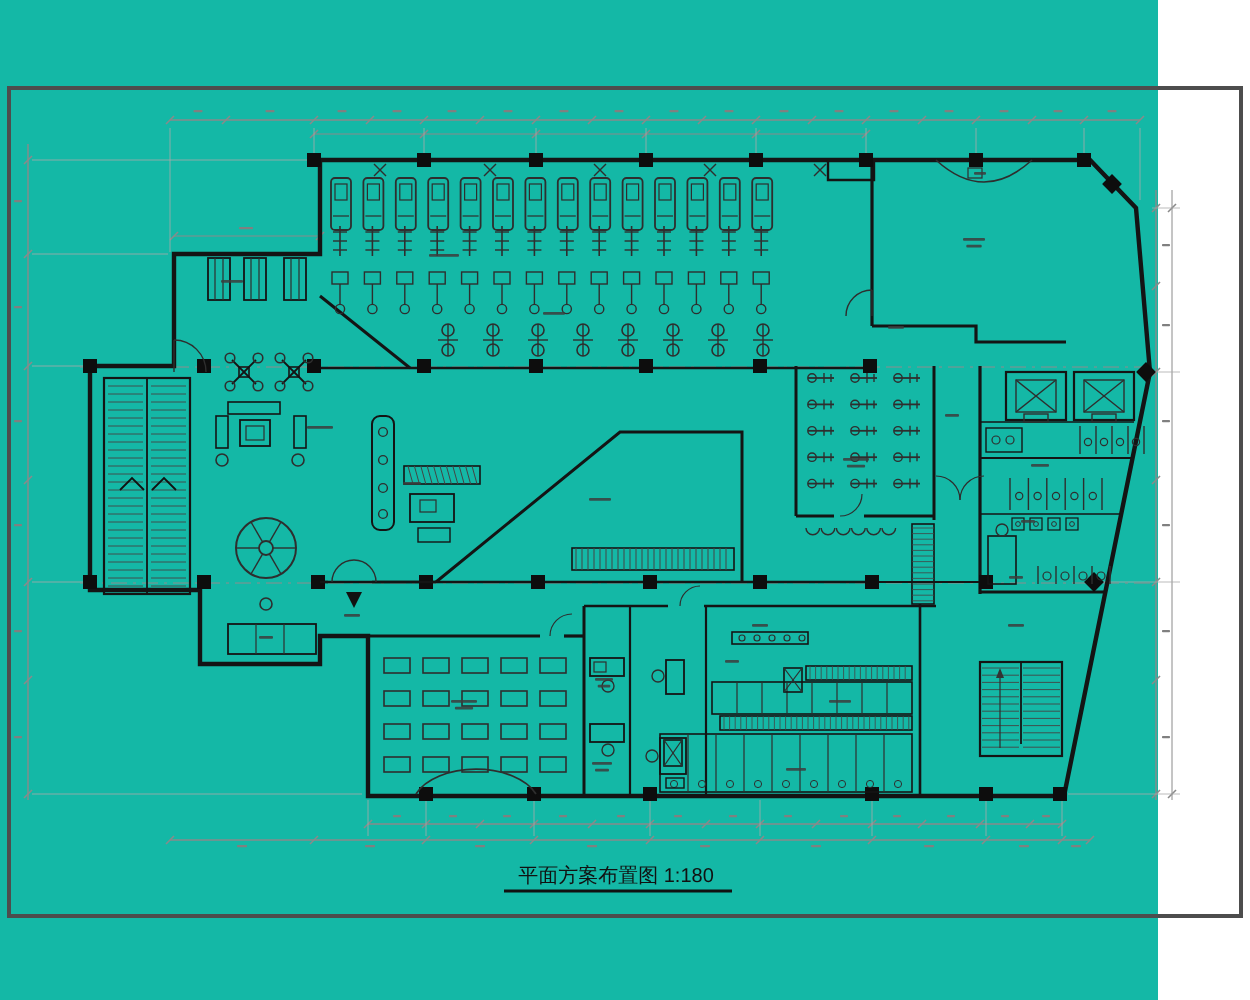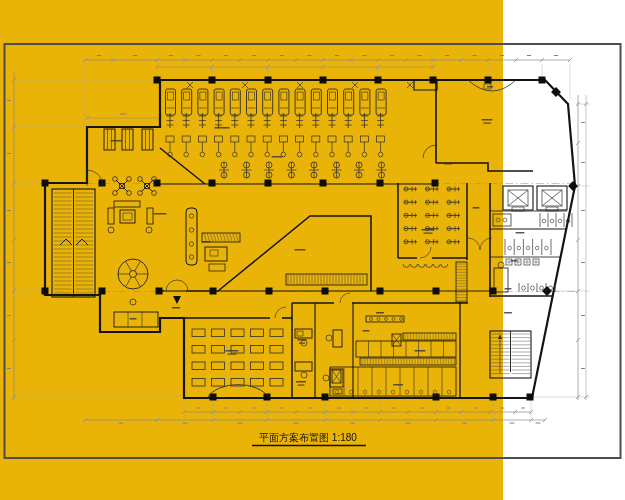--- a/index.html
+++ b/index.html
@@ -1,16 +1,16 @@
 <!DOCTYPE html>
 <html><head>
 <meta charset="utf-8">
 <style>
   html,body{margin:0;padding:0;background:#ffffff;width:625px;height:500px;overflow:hidden;}
-  .sheet{width:503px;height:500px;position:relative;background:#eab308;
+  .sheet{width:579px;height:500px;position:relative;background:#14b8a6;
          font-family:"Liberation Sans", sans-serif;}
   svg{display:block;}
   text{font-family:"Liberation Sans","DejaVu Sans",sans-serif;}
 </style>
 </head>
 <body>
 
 <div class="sheet">
 <svg id="cad" width="625" height="500" viewBox="0 0 625 500">
   <g id="plan">

